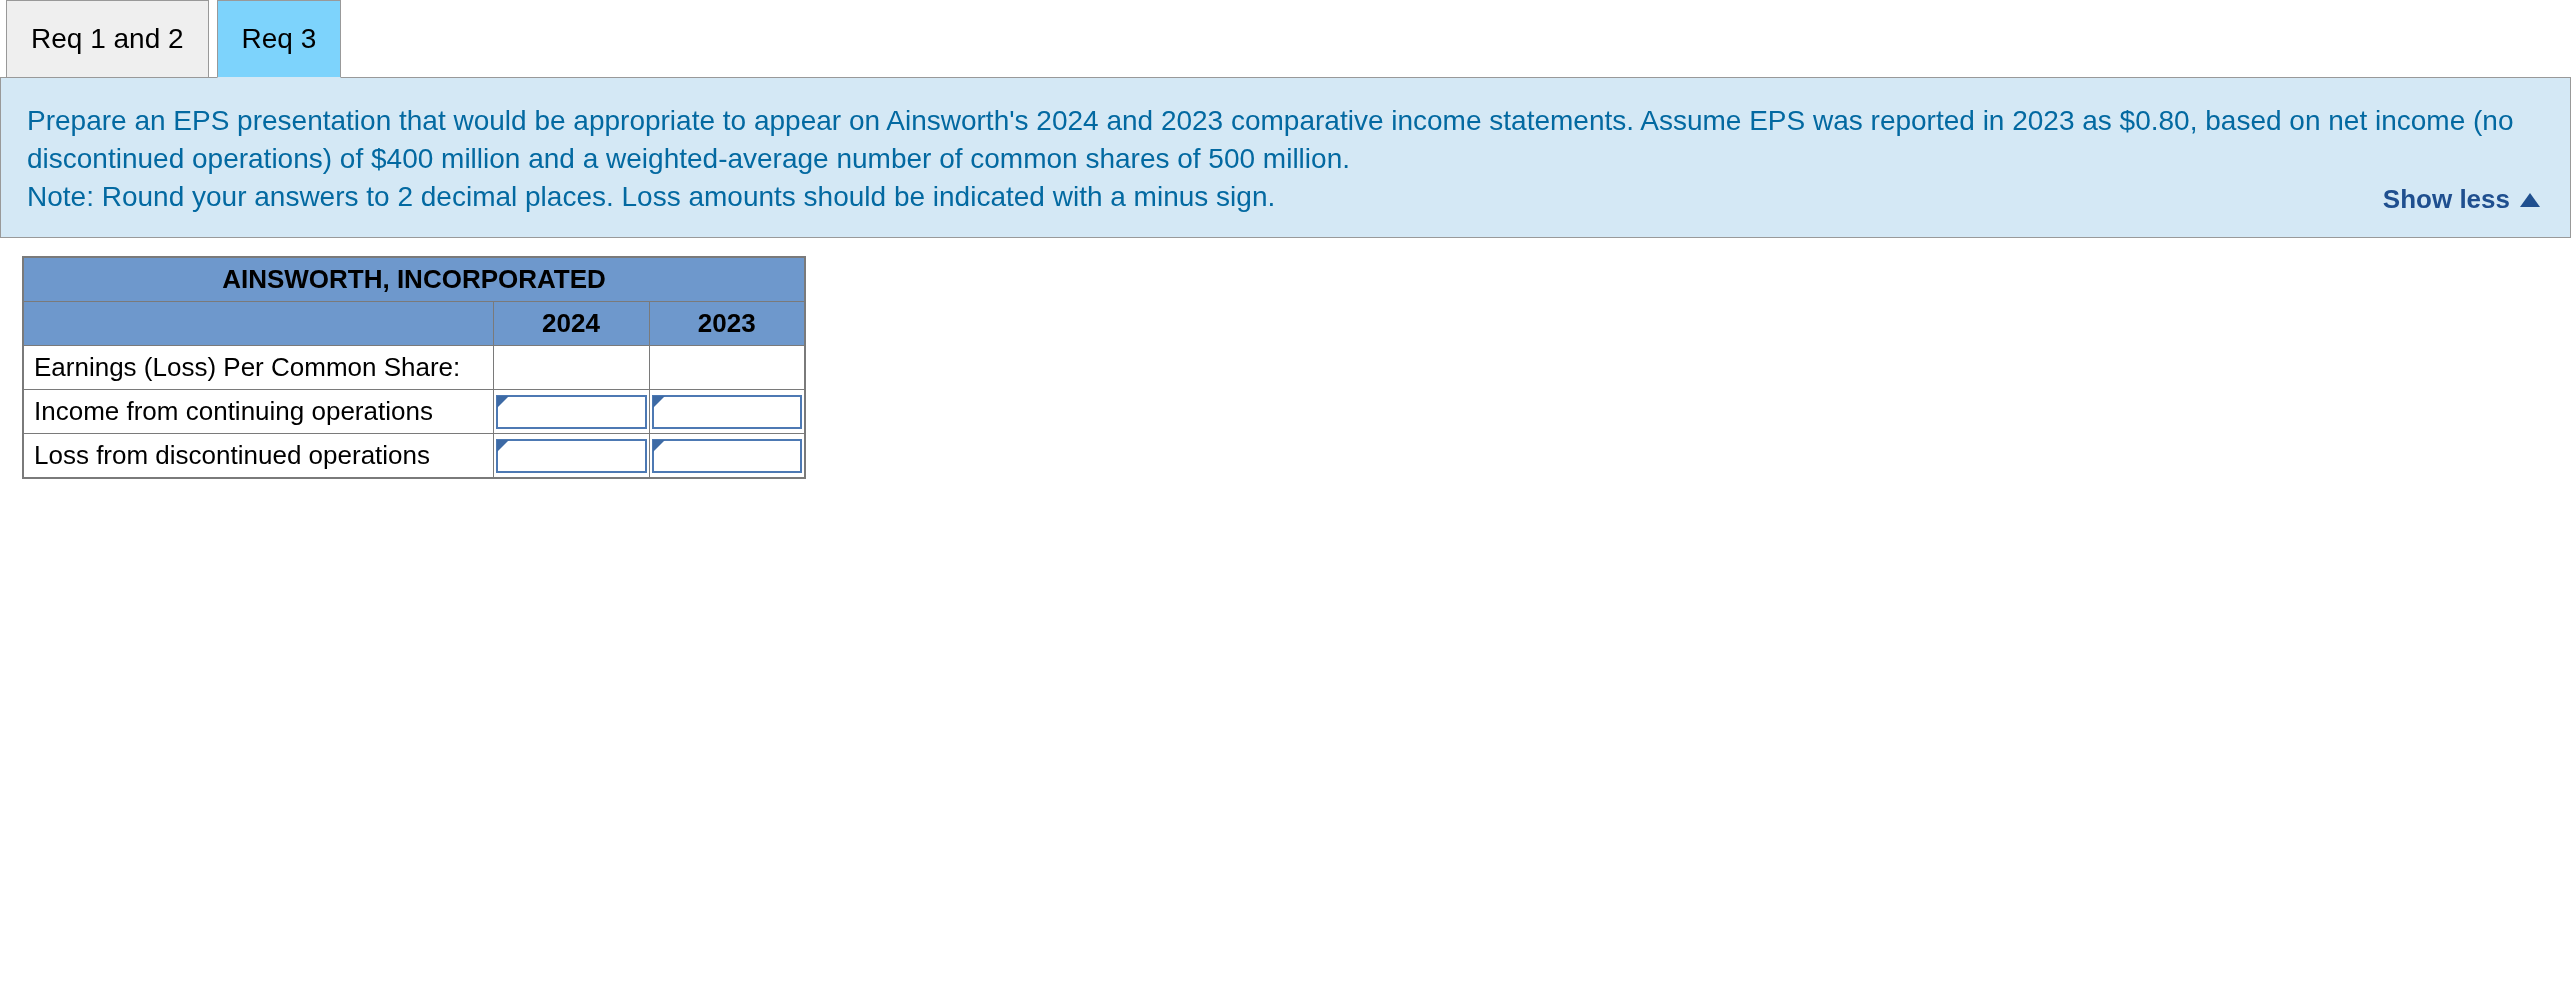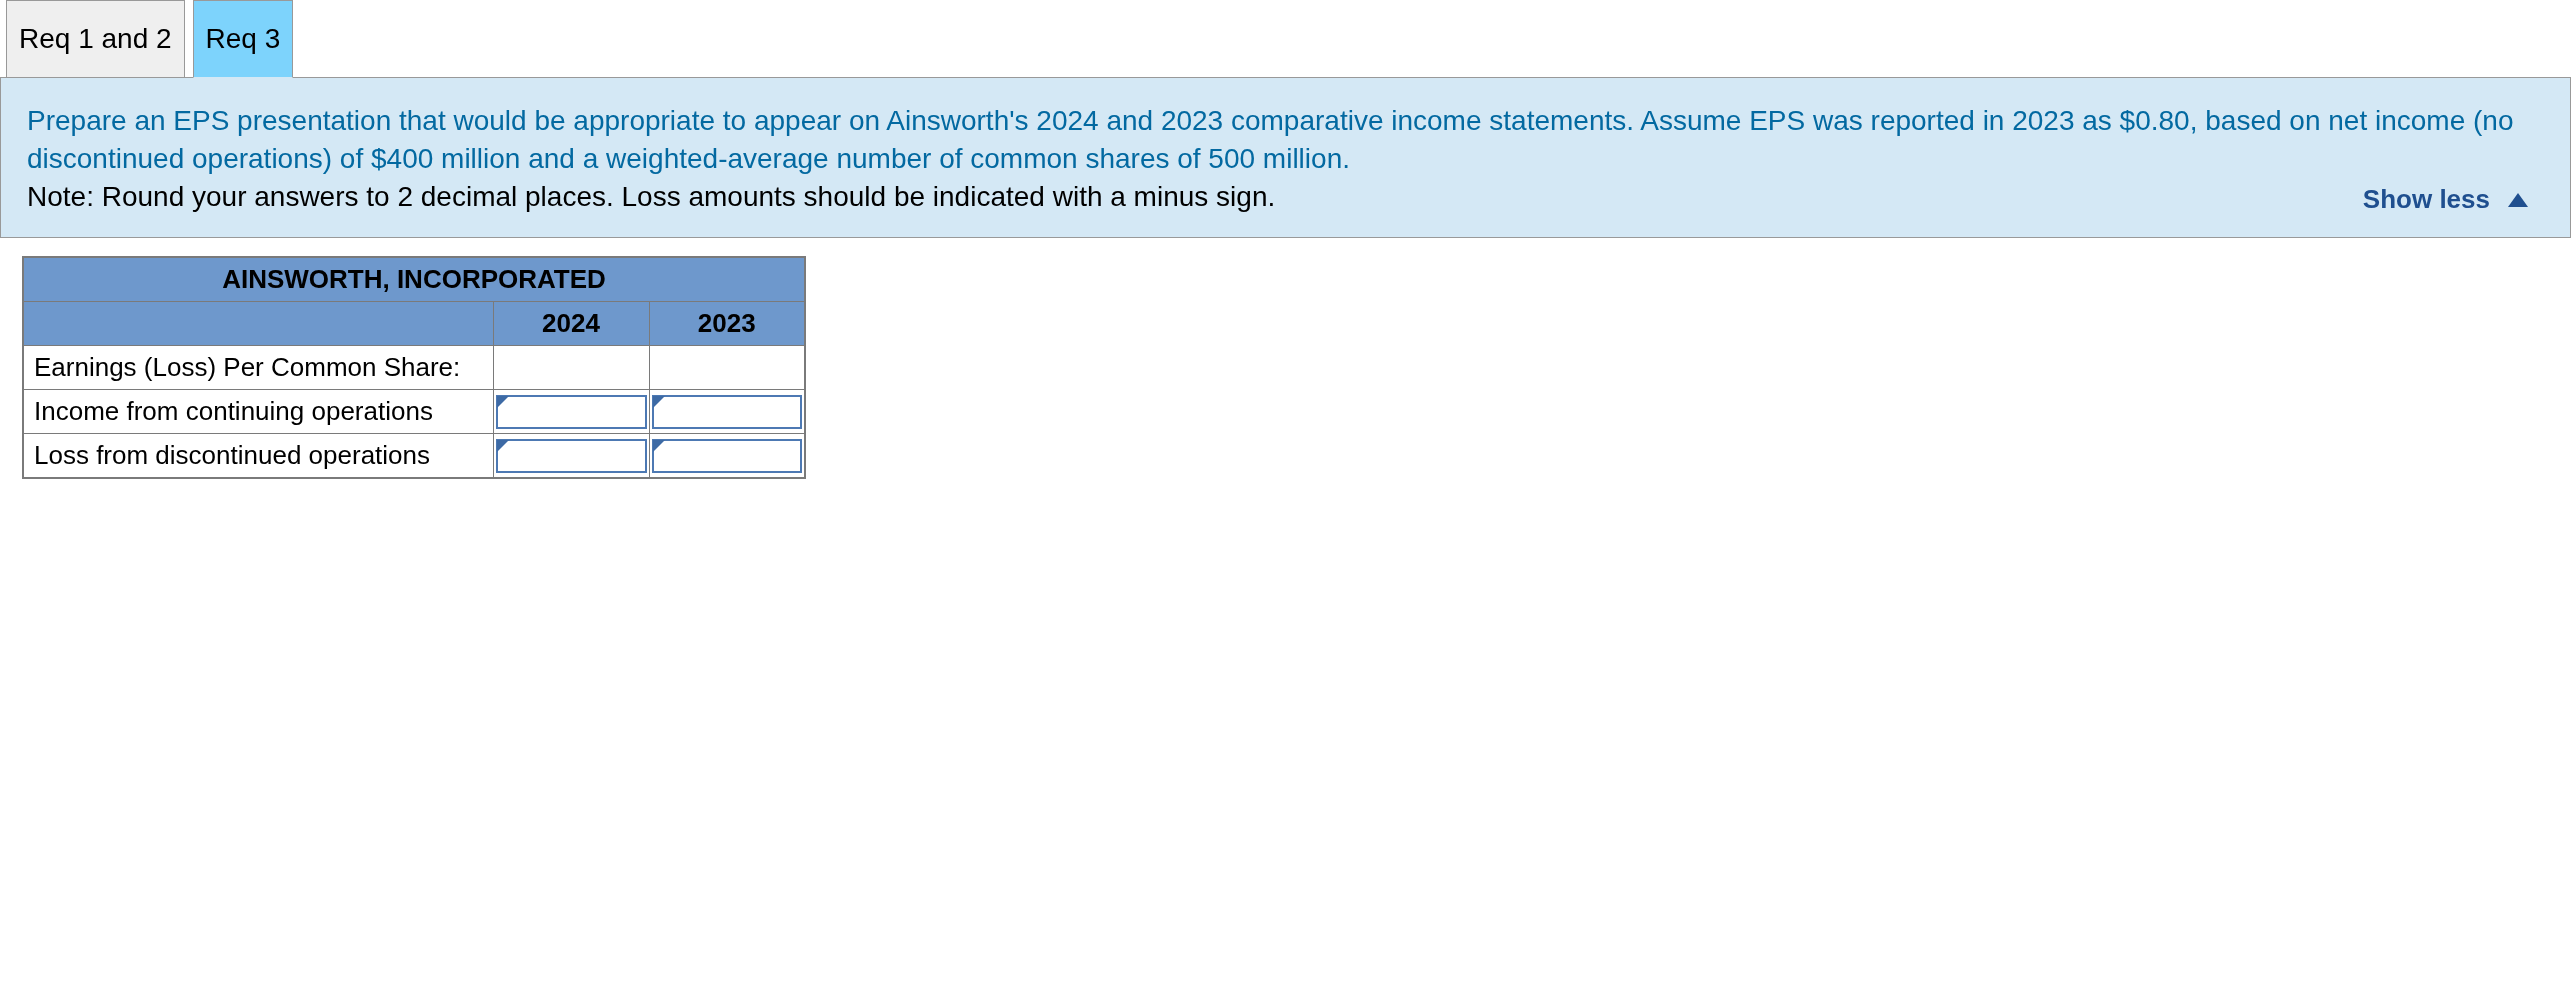--- a/index.html
+++ b/index.html
@@ -15,21 +15,21 @@
     padding: 0;
   }
   .tabs {
     display: flex;
     gap: 8px;
     margin-bottom: 0;
     padding-left: 6px;
   }
   .tab {
     border: 1px solid #999;
-    padding: 22px 12px;
+    padding: 22px 24px;
     font-size: 28px;
     cursor: pointer;
     position: relative;
   }
   .tab.inactive {
     background: #efefef;
   }
   .tab.active {
     background: #7dd3fc;
     border-bottom: 1px solid #d4e8f5;
@@ -38,32 +38,32 @@
   .instruction-panel {
     background: #d4e8f5;
     border: 1px solid #999;
     margin-top: -1px;
     padding: 24px 26px 22px 26px;
     position: relative;
     font-size: 28px;
     line-height: 1.35;
   }
   .instruction-text { color: #0369a1; }
-  .note-text { color: #000000; }
+  .note-text { color: #0369a1; }
   .show-less {
     position: absolute;
-    right: 42px;
+    right: 30px;
     bottom: 20px;
     color: #1f4f8f;
     font-weight: bold;
     font-size: 26px;
     cursor: pointer;
     display: flex;
     align-items: center;
-    gap: 18px;
+    gap: 10px;
   }
   .show-less .tri-up {
     width: 0; height: 0;
     border-left: 10px solid transparent;
     border-right: 10px solid transparent;
     border-bottom: 14px solid #1f4f8f;
     display: inline-block;
   }
   .worksheet {
     margin-top: 18px;

